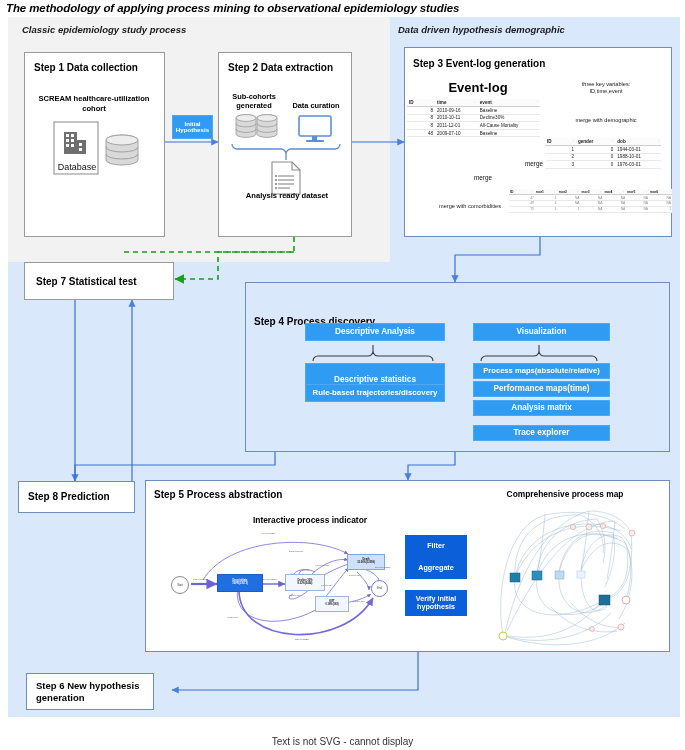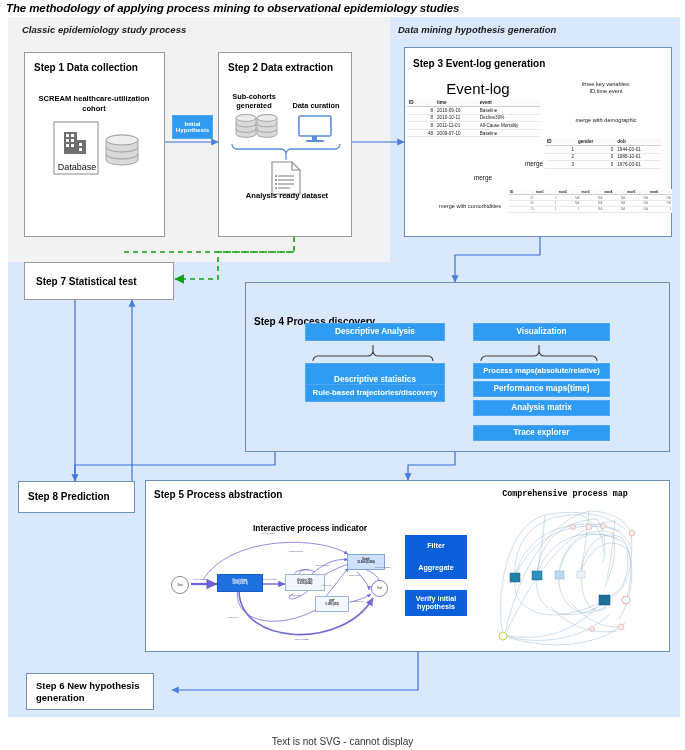--- a/index.html
+++ b/index.html
@@ -90,21 +90,21 @@
     position:absolute;right:2px;top:1px;color:#b9c3d6;font-size:3.4px;
   }
   table.dt td{
     border-bottom:0.5px solid #e8e8e8;padding:0.8px 2px;
   }
   table.dt td.num{text-align:right;}
   table.dt.tiny{font-size:3.3px;}
   table.dt.tiny th{padding:0.6px 1px;}
   table.dt.tiny td{padding:0.4px 1px;color:#8a8a8a;}
   
-  .cap-bold{font-weight:normal;font-size:15px;color:#000;text-align:center;}
+  .cap-bold{font-weight:bold;font-size:13px;color:#000;text-align:center;}
   
   svg.overlay{position:absolute;left:0;top:0;width:685px;height:750px;
     pointer-events:none;}
   
   .ind-cap{font-weight:bold;font-size:8.4px;color:#000;text-align:center;}
   
   #footer-note{
     left:0;top:736px;width:685px;text-align:center;
     font-size:10px;color:#333;
   }
@@ -171,21 +171,21 @@
 
   <path d="M575,88 L540,88 L540,107 L479,107" fill="none" stroke="#111111" stroke-width="1.1" marker-end="url(#ablack)"></path>
 
   <line x1="498" y1="150" x2="545" y2="166" stroke="#111111" stroke-width="0.9" marker-end="url(#ablack)"></line>
   <line x1="497" y1="160" x2="520" y2="200" stroke="#111111" stroke-width="0.9" marker-end="url(#ablack)"></line>
 
   <line x1="466" y1="584" x2="409" y2="584" stroke="#1414d8" stroke-width="2" marker-end="url(#ablue2)"></line>
 </svg>
 
 <div class="abs panel-label" style="left:22px;top:24px;">Classic epidemiology study process</div>
-<div class="abs panel-label" style="left:398px;top:24px;">Data mining hypothesis generation</div>
+<div class="abs panel-label" style="left:398px;top:24px;">Data driven hypothesis demographic</div>
 <div class="abs" id="fig-title">The methodology of applying process mining to observational epidemiology studies</div>
 
 <div class="abs box-gray" style="left:24px;top:52px;width:141px;height:185px;"></div>
 <div class="abs step-title" style="left:34px;top:62px;">Step 1 Data collection</div>
 <div class="abs" style="left:30px;top:94px;width:128px;text-align:center;font-weight:bold;font-size:7.6px;line-height:1.3;color:#000;">SCREAM healthcare-utilization cohort</div>
 
 <svg class="abs" style="left:52px;top:120px;" width="50" height="58">
   <rect x="2" y="2" width="44" height="52" fill="#ffffff" stroke="#8a8a8a" stroke-width="1"></rect>
   <g fill="#6f6f6f">
     <rect x="12" y="12" width="13" height="22"></rect>
@@ -414,21 +414,21 @@
 </div>
 <div class="abs btn-blue" style="left:473px;top:425px;width:137px;height:16px;">
   <span>Trace explorer</span>
 </div>
 
 <div class="abs box-blue" style="left:18px;top:481px;width:117px;height:32px;border-width:1.2px;"></div>
 <div class="abs step-title" style="left:28px;top:491px;">Step 8 Prediction</div>
 
 <div class="abs box-blue" style="left:145px;top:480px;width:525px;height:172px;border-width:1.2px;"></div>
 <div class="abs step-title" style="left:154px;top:489px;">Step 5 Process abstraction</div>
-<div class="abs ind-cap" style="left:160px;top:515px;width:300px;margin-top:8px;">Interactive process indicator</div>
+<div class="abs ind-cap" style="left:160px;top:515px;width:300px;">Interactive process indicator</div>
 
 <div class="abs" style="left:143px;top:528px;width:260px;height:120px;">
   <svg width="260" height="120">
     <g fill="none" stroke="#6b63d4" stroke-width="0.8" opacity="0.95">
       <path d="M60,52 C85,10 170,6 205,26" marker-end="url(#aviolet)"></path>
       <path d="M165,50 C180,34 195,30 205,32" marker-end="url(#aviolet)"></path>
       <path d="M168,54 C186,44 198,38 206,36"></path>
       <path d="M170,58 C150,78 140,70 150,66"></path>
       <path d="M180,72 C190,60 198,48 206,40" marker-end="url(#aviolet)"></path>
       <path d="M214,44 C222,52 226,58 226,62" marker-end="url(#aviolet)"></path>
@@ -482,21 +482,21 @@
 <div class="abs btn-strong" style="left:405px;top:535px;width:62px;height:22px;">
   <span>Filter</span>
 </div>
 <div class="abs btn-strong" style="left:405px;top:557px;width:62px;height:22px;">
   <span>Aggregate</span>
 </div>
 <div class="abs btn-strong" style="left:405px;top:590px;width:62px;height:26px;background:#0B5FD8;">
   <span>Verify initial hypothesis</span>
 </div>
 
-<div class="abs ind-cap" style="left:470px;top:489px;width:190px;font-family:Liberation Mono, monospace;">Comprehensive process map</div>
+<div class="abs ind-cap" style="left:470px;top:489px;width:190px;">Comprehensive process map</div>
 <div class="abs" style="left:485px;top:503px;width:155px;height:145px;background:#ffffff;">
   <svg width="155" height="145">
     <g fill="none" stroke="#7fa8c9" stroke-width="0.45" opacity="0.85">
       <path d="M18,132 C10,90 22,22 60,12"></path>
       <path d="M20,130 C34,70 60,20 104,8"></path>
       <path d="M22,128 C54,60 90,20 130,18"></path>
       <path d="M30,74 C28,34 54,10 96,12"></path>
       <path d="M30,74 C38,36 74,16 118,22"></path>
       <path d="M30,74 C48,30 92,14 136,28"></path>
       <path d="M52,72 C54,40 76,18 112,16"></path>

